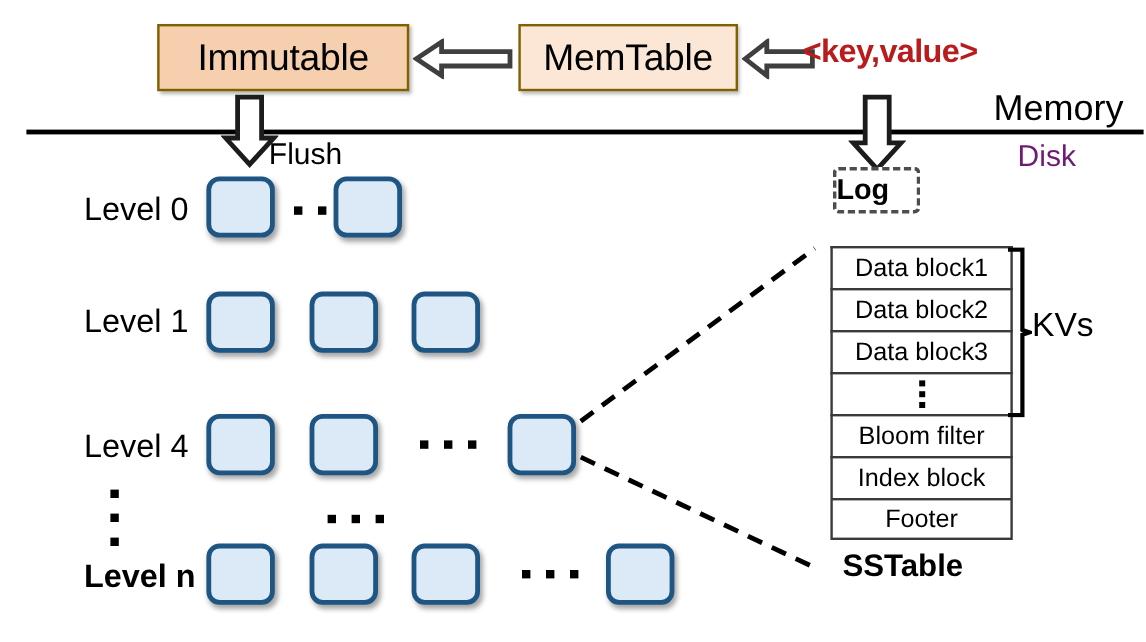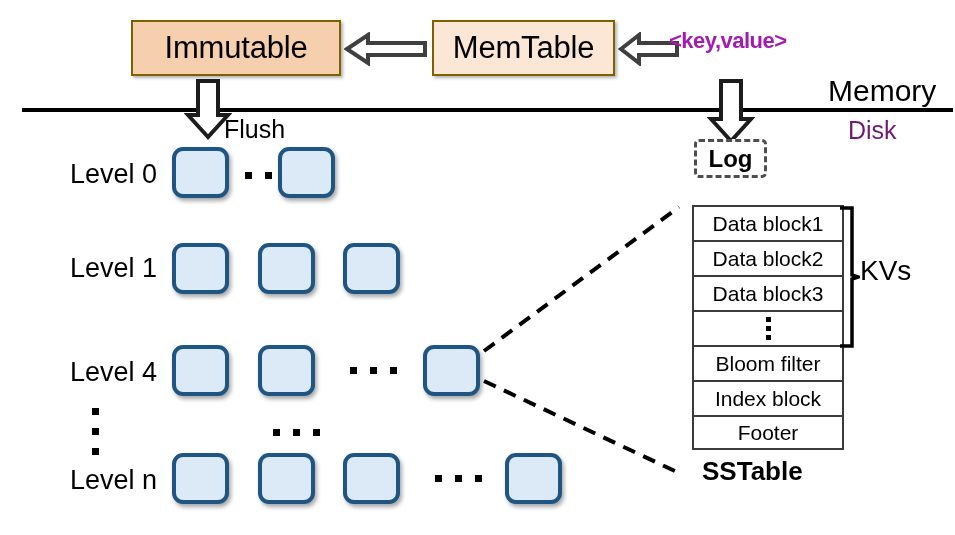--- a/index.html
+++ b/index.html
@@ -28,21 +28,21 @@
     color: #000000;
     letter-spacing: -0.2px;
     box-shadow: 2px 2px 3px rgba(0,0,0,0.30);
   }
   #immutable-box { left: 131px; top: 20px; width: 210px; height: 56px; background: #f6cfae; }
   #memtable-box  { left: 432px; top: 20px; width: 183px; height: 56px; background: #fce7d6; }
 
   
   #kv-label {
     left: 669px; top: 28px;
-    font-size: 22px; font-weight: bold; color: #a21caf;
+    font-size: 27px; font-weight: bold; color: #b91c1c;
     letter-spacing: -0.5px;
     white-space: nowrap;
   }
 
   
   #divider {
     left: 22px; top: 108px; width: 931px; height: 4px;
     background: #000000;
   }
   #memory-label {
@@ -59,21 +59,21 @@
     left: 224px; top: 115px;
     font-size: 25px; font-weight: normal; color: #000;
   }
 
   
   #log-box {
     left: 694px; top: 139px; width: 73px; height: 39px;
     box-sizing: border-box;
     border: 3px dashed #4d4d4d;
     border-radius: 5px;
-    display: flex; align-items: center; justify-content: center;
+    display: flex; align-items: center; justify-content: flex-start;
     font-size: 24px; font-weight: bold; color: #000;
     background: #ffffff;
   }
 
   
   .level-label {
     font-size: 27px;
     color: #000;
     white-space: nowrap;
     margin-left: 48px;
@@ -193,21 +193,21 @@
     <i></i>
       <i></i>
       <i></i>
   </div>
   <div class="abs hdots" style="left:273px; top:429px;">
     <i></i>
       <i></i>
       <i></i>
   </div>
 
-  <div class="abs level-label" style="left:22px; top:465px;">Level n</div>
+  <div class="abs level-label" style="left:22px; top:465px;font-weight:bold;">Level n</div>
   <div class="abs sst" style="left:172px; top:453px;"></div>
   <div class="abs sst" style="left:258px; top:453px;"></div>
   <div class="abs sst" style="left:343px; top:453px;"></div>
   <div class="abs hdots" style="left:435px; top:475px;">
     <i></i>
       <i></i>
       <i></i>
   </div>
   <div class="abs sst" style="left:505px; top:453px;"></div>
 

